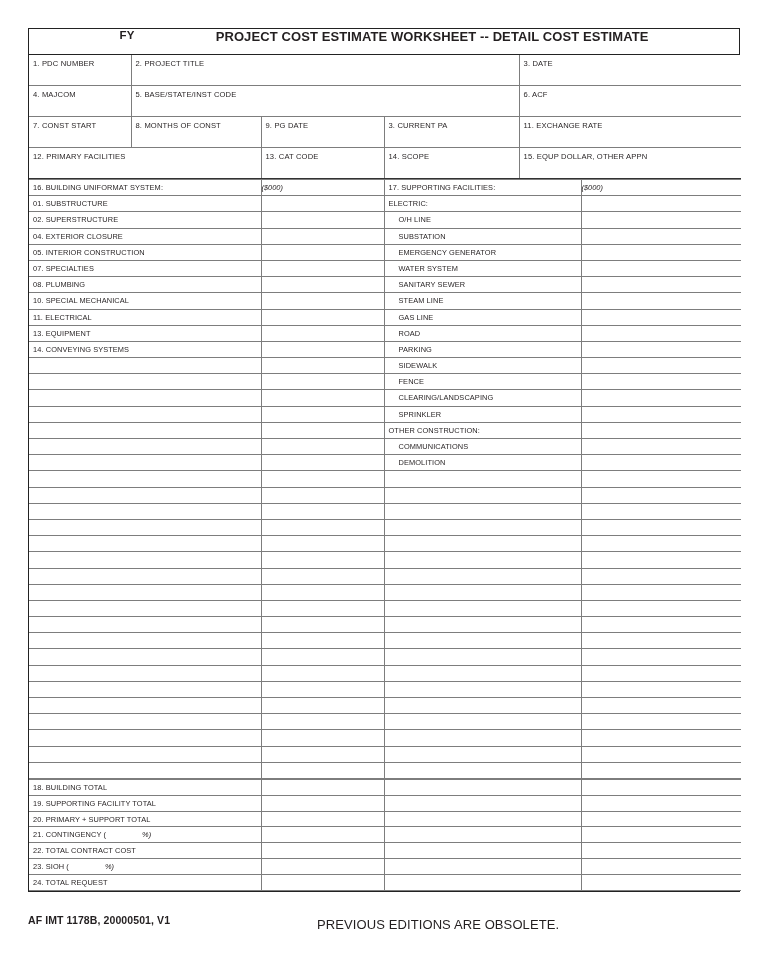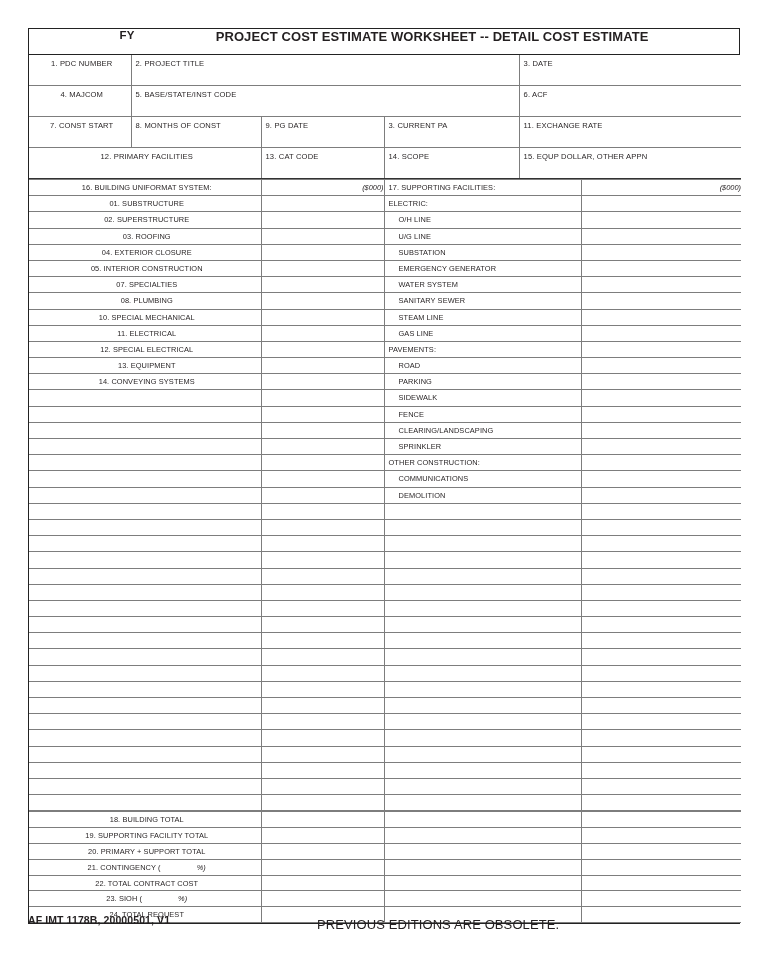--- a/index.html
+++ b/index.html
@@ -74,21 +74,21 @@
   }
   .hdr .cl {
     display: block;
     font-size: 7.6px;
     letter-spacing: .15px;
     padding: 4px 0 0 4px;
     white-space: nowrap;
     line-height: 9px;
   }
   
-  .grid tr td:first-child { border-left: none; text-align: center; }
+  .grid tr td:first-child { border-left: none; }
   .grid tr td:last-child  { border-right: none; }
   .hdr tr:first-child td  { border-top: none; }
 
   
   tr.heavy-below td { border-bottom: 1.5px solid #333333; }
 
   
   .body-grid td {
     height: 15.2px;
   }
@@ -101,21 +101,21 @@
     letter-spacing: .1px;
     line-height: 10px;
     padding: 3px 0 0 4px;
     white-space: nowrap;
   }
   .lbl.ind1 { padding-left: 14px; }
   .money {
     display: block;
     font-size: 7.4px;
     font-style: italic;
-    text-align: right;
+    text-align: left;
     padding-top: 3px;
     line-height: 10px;
   }
   .ital { font-style: italic; }
 
   
   #footer {
     position: absolute;
     left: 28px;
     top: 914px;
@@ -252,30 +252,20 @@
               <span class="lbl">02.  SUPERSTRUCTURE</span>
             </td>
             <td></td>
             <td>
               <span class="lbl ind1">O/H LINE</span>
             </td>
             <td></td>
           </tr>
           <tr>
             <td>
-              <span class="lbl">03.  ROOFING</span>
-            </td>
-            <td></td>
-            <td>
-              <span class="lbl ind1">U/G LINE</span>
-            </td>
-            <td></td>
-          </tr>
-          <tr>
-            <td>
               <span class="lbl">04.  EXTERIOR CLOSURE</span>
             </td>
             <td></td>
             <td>
               <span class="lbl ind1">SUBSTATION</span>
             </td>
             <td></td>
           </tr>
           <tr>
             <td>
@@ -317,30 +307,20 @@
             </td>
             <td></td>
           </tr>
           <tr>
             <td>
               <span class="lbl">11.  ELECTRICAL</span>
             </td>
             <td></td>
             <td>
               <span class="lbl ind1">GAS LINE</span>
-            </td>
-            <td></td>
-          </tr>
-          <tr>
-            <td>
-              <span class="lbl">12.  SPECIAL ELECTRICAL</span>
-            </td>
-            <td></td>
-            <td>
-              <span class="lbl">PAVEMENTS:</span>
             </td>
             <td></td>
           </tr>
           <tr>
             <td>
               <span class="lbl">13.  EQUIPMENT</span>
             </td>
             <td></td>
             <td>
               <span class="lbl ind1">ROAD</span>

